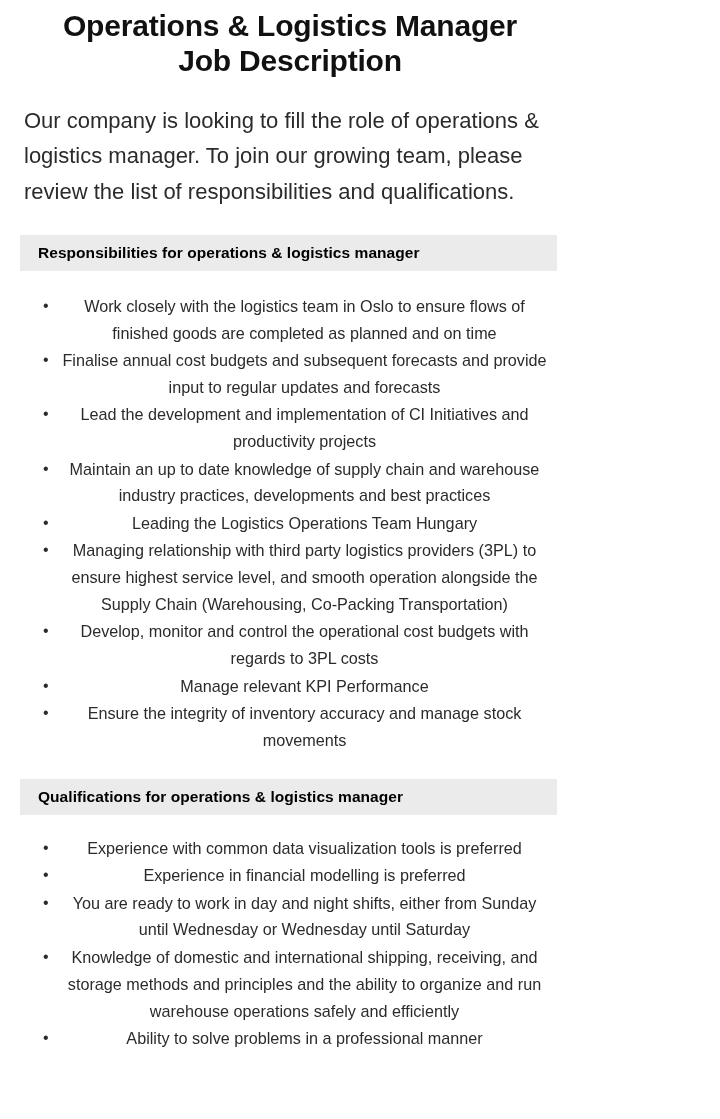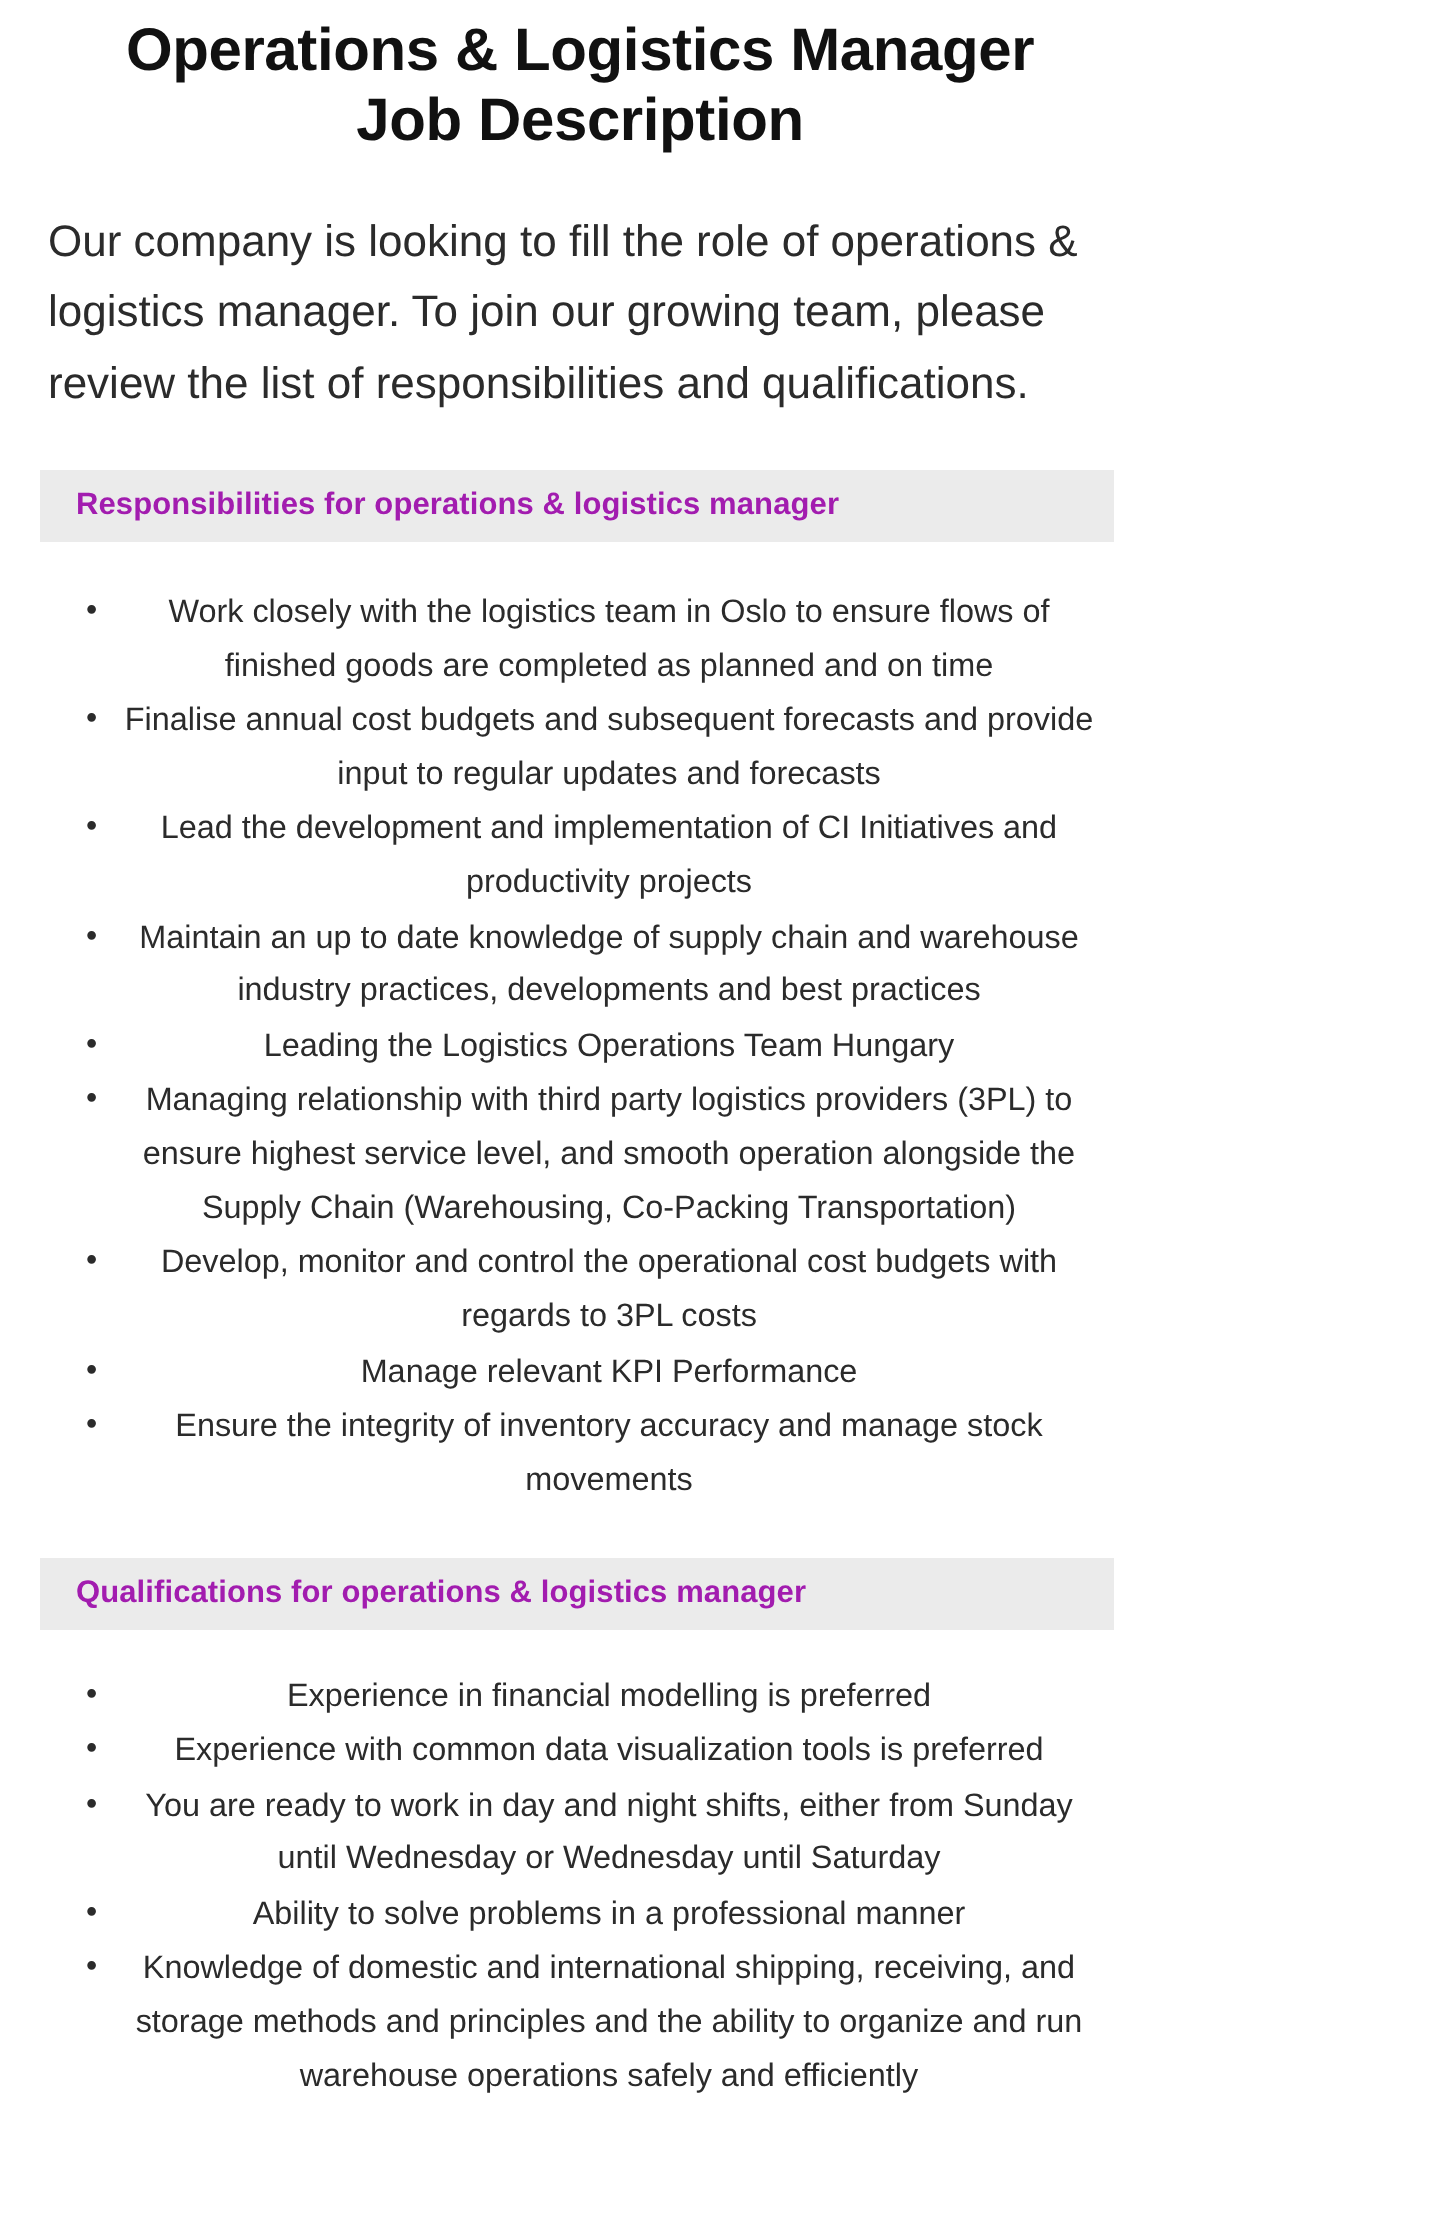--- a/index.html
+++ b/index.html
@@ -51,21 +51,21 @@
     background: #ebebeb;
     margin: 25px 23px 0 20px;
     height: 36px;
     display: flex;
     align-items: center;
     padding: 0 18px;
   }
   .section-band-title {
     font-size: 15.5px;
     font-weight: 700;
-    color: #a21caf;
+    color: #000000;
     line-height: 1;
     letter-spacing: 0.05px;
   }
 
   
   .bullet-list {
     margin: 0;
     padding: 22px 29px 0 58px;
     list-style: none;
     text-align: center;
@@ -116,21 +116,21 @@
       <li class="bullet-item">Manage relevant KPI Performance</li>
       <li class="bullet-item">Ensure the integrity of inventory accuracy and manage stock movements</li>
     </ul>
   </div>
 
   <div class="section-block">
     <div class="section-band">
       <span class="section-band-title">Qualifications for operations &amp; logistics manager</span>
     </div>
     <ul class="bullet-list tight">
+      <li class="bullet-item">Experience with common data visualization tools is preferred</li>
       <li class="bullet-item">Experience in financial modelling is preferred</li>
-      <li class="bullet-item">Experience with common data visualization tools is preferred</li>
       <li class="bullet-item">You are ready to work in day and night shifts, either from Sunday until Wednesday or Wednesday until Saturday</li>
+      <li class="bullet-item">Knowledge of domestic and international shipping, receiving, and storage methods and principles and the ability to organize and run warehouse operations safely and efficiently</li>
       <li class="bullet-item">Ability to solve problems in a professional manner</li>
-      <li class="bullet-item">Knowledge of domestic and international shipping, receiving, and storage methods and principles and the ability to organize and run warehouse operations safely and efficiently</li>
     </ul>
   </div>
 
 </div>
 
 </body></html>

